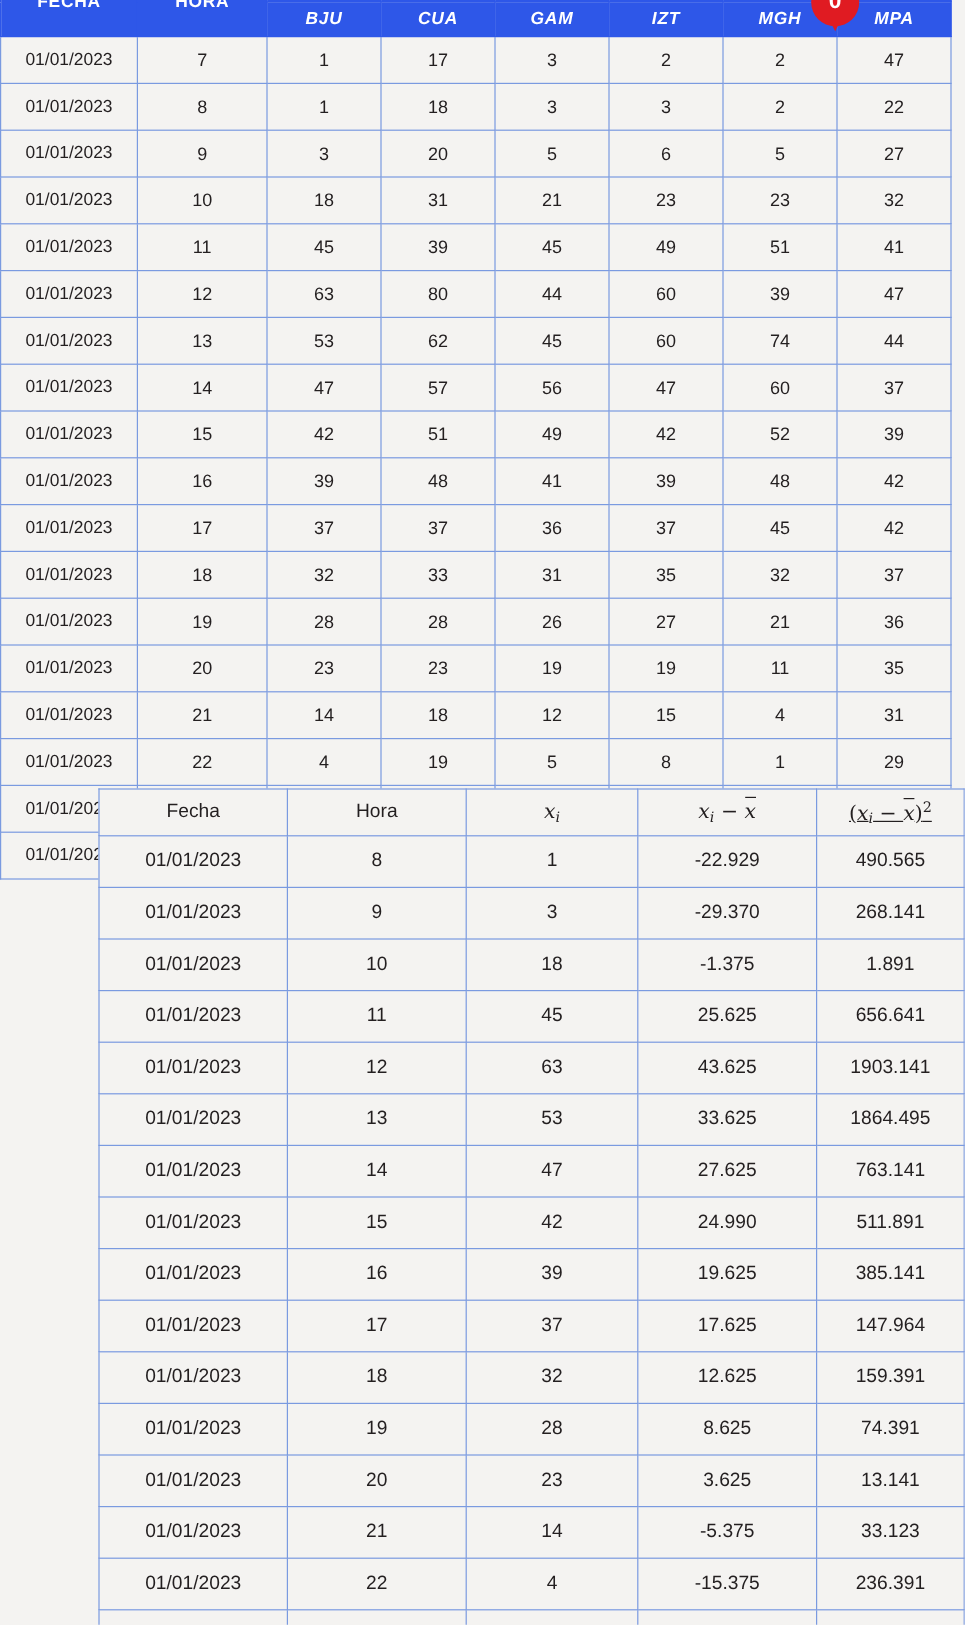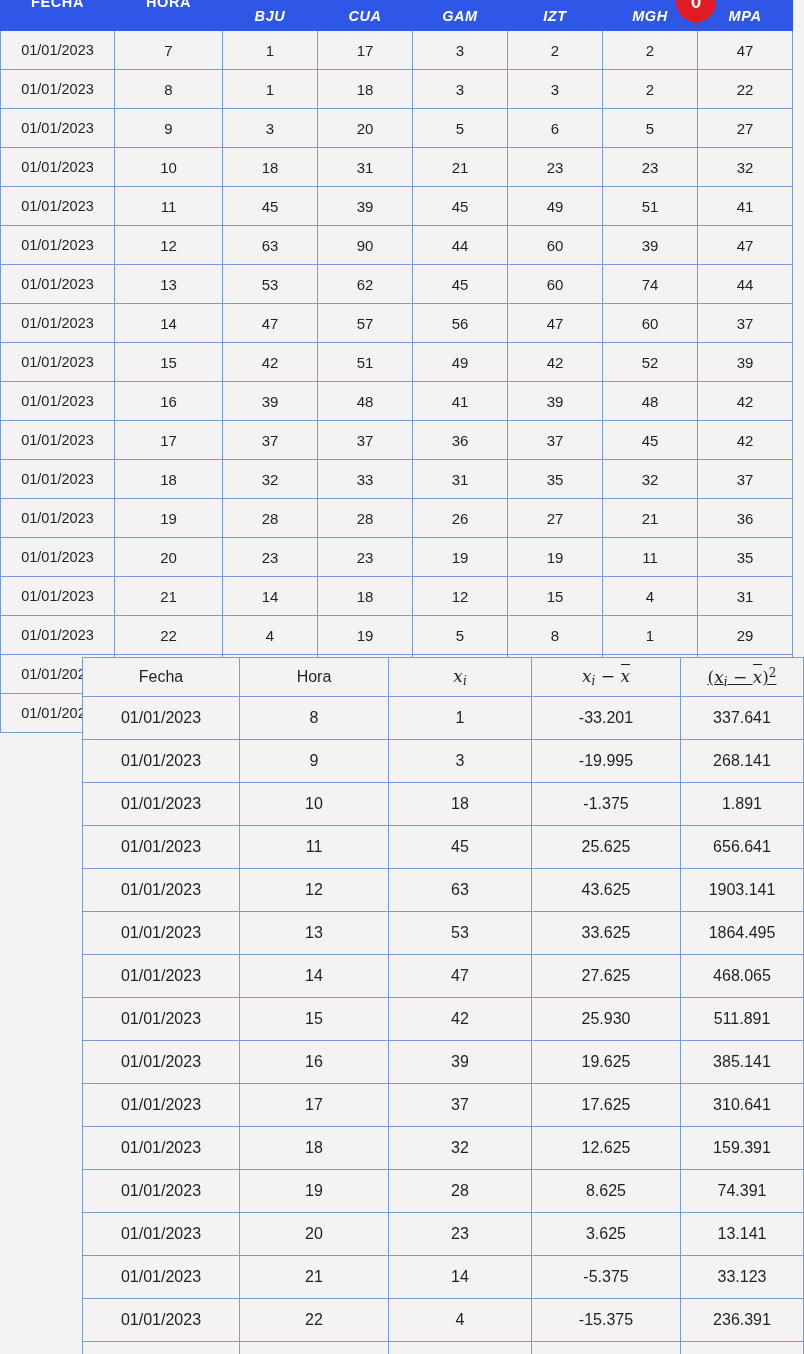--- a/index.html
+++ b/index.html
@@ -251,21 +251,21 @@
           <td>39</td>
           <td>45</td>
           <td>49</td>
           <td>51</td>
           <td>41</td>
         </tr>
         <tr>
           <td class="date">01/01/2023</td>
           <td>12</td>
           <td>63</td>
-          <td>90</td>
+          <td>80</td>
           <td>44</td>
           <td>60</td>
           <td>39</td>
           <td>47</td>
         </tr>
         <tr>
           <td class="date">01/01/2023</td>
           <td>13</td>
           <td>53</td>
           <td>62</td>
@@ -409,28 +409,28 @@
         <th class="c2-sq">
           <span class="mathi"><span class="mathn">(</span>x<span class="sub-i">i</span> − <span class="bar-x">x</span><span class="mathn">)</span><span class="sup-2">2</span></span>
         </th>
       </tr>
     </thead>
     <tbody id="t2-body">
         <tr>
           <td>01/01/2023</td>
           <td>8</td>
           <td>1</td>
-          <td>-33.201</td>
-          <td>337.641</td>
+          <td>-22.929</td>
+          <td>490.565</td>
         </tr>
         <tr>
           <td>01/01/2023</td>
           <td>9</td>
           <td>3</td>
-          <td>-19.995</td>
+          <td>-29.370</td>
           <td>268.141</td>
         </tr>
         <tr>
           <td>01/01/2023</td>
           <td>10</td>
           <td>18</td>
           <td>-1.375</td>
           <td>1.891</td>
         </tr>
         <tr>
@@ -452,42 +452,42 @@
           <td>13</td>
           <td>53</td>
           <td>33.625</td>
           <td>1864.495</td>
         </tr>
         <tr>
           <td>01/01/2023</td>
           <td>14</td>
           <td>47</td>
           <td>27.625</td>
-          <td>468.065</td>
+          <td>763.141</td>
         </tr>
         <tr>
           <td>01/01/2023</td>
           <td>15</td>
           <td>42</td>
-          <td>25.930</td>
+          <td>24.990</td>
           <td>511.891</td>
         </tr>
         <tr>
           <td>01/01/2023</td>
           <td>16</td>
           <td>39</td>
           <td>19.625</td>
           <td>385.141</td>
         </tr>
         <tr>
           <td>01/01/2023</td>
           <td>17</td>
           <td>37</td>
           <td>17.625</td>
-          <td>310.641</td>
+          <td>147.964</td>
         </tr>
         <tr>
           <td>01/01/2023</td>
           <td>18</td>
           <td>32</td>
           <td>12.625</td>
           <td>159.391</td>
         </tr>
         <tr>
           <td>01/01/2023</td>

